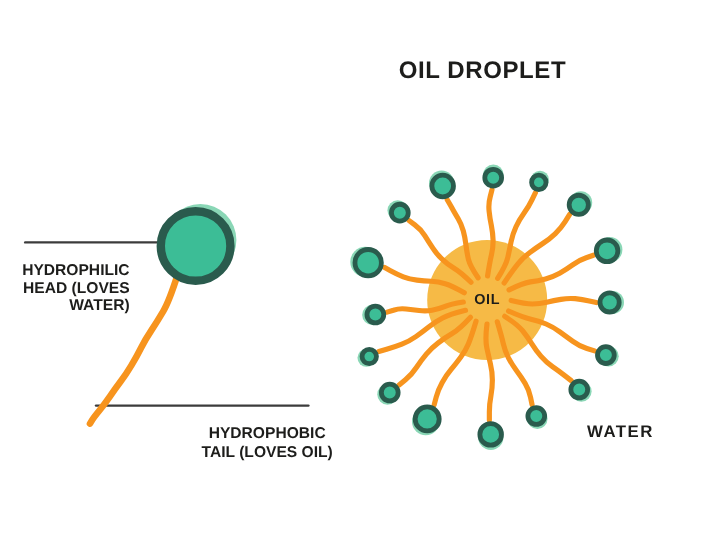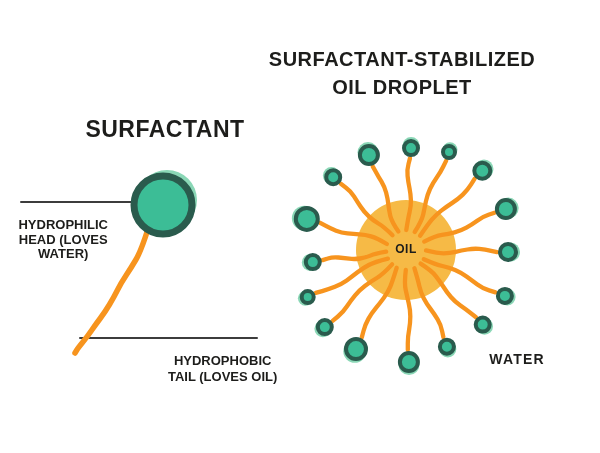--- a/index.html
+++ b/index.html
@@ -18,21 +18,21 @@
   .title-left {
     top: 116px; left: 165px; transform: translateX(-50%);
     font-size: 23px; letter-spacing: 0.5px; white-space: nowrap;
   }
   .title-right {
     top: 45px; left: 402px; transform: translateX(-50%);
     font-size: 20px; letter-spacing: 0.5px; line-height: 28px;
     text-align: center; white-space: nowrap;
   }
   .head-label {
-    top: 218px; right: 492px; text-align: center;
+    top: 218px; right: 492px; text-align: right;
     font-size: 13px; line-height: 14.5px; white-space: pre-line;
   }
   .tail-label {
     top: 353px; left: 168px; text-align: center;
     font-size: 13px; line-height: 15.5px; white-space: pre-line;
   }
   .oil-label {
     top: 249px; left: 406px; transform: translate(-50%, -50%);
     font-size: 12px; letter-spacing: 0.5px; text-align: center;
   }
@@ -95,24 +95,22 @@
       <circle cx="354.8" cy="351.3" r="11.5" fill="#8ad7b6"></circle>
       <circle cx="356.0" cy="349.1" r="10" fill="#3cbd96" stroke="#2a5b4d" stroke-width="4"></circle>
       <circle cx="322.9" cy="328.8" r="8.5" fill="#8ad7b6"></circle>
       <circle cx="324.8" cy="327.1" r="7" fill="#3cbd96" stroke="#2a5b4d" stroke-width="4"></circle>
       <circle cx="305.4" cy="298.2" r="7.5" fill="#8ad7b6"></circle>
       <circle cx="307.7" cy="297.1" r="6" fill="#3cbd96" stroke="#2a5b4d" stroke-width="4"></circle>
       <circle cx="310.3" cy="262.4" r="8.5" fill="#8ad7b6"></circle>
       <circle cx="312.8" cy="262.1" r="7" fill="#3cbd96" stroke="#2a5b4d" stroke-width="4"></circle>
     </svg>
 
-  <div class="t title-left">SURFACTANT</div>
 
   <div class="t title-right">
-    <div>SURFACTANT-STABILIZED</div>
     <div>OIL DROPLET</div>
   </div>
 
   <div class="t head-label">HYDROPHILIC
 HEAD (LOVES
 WATER)</div>
 
   <div class="t tail-label">HYDROPHOBIC
 TAIL (LOVES OIL)</div>
 

